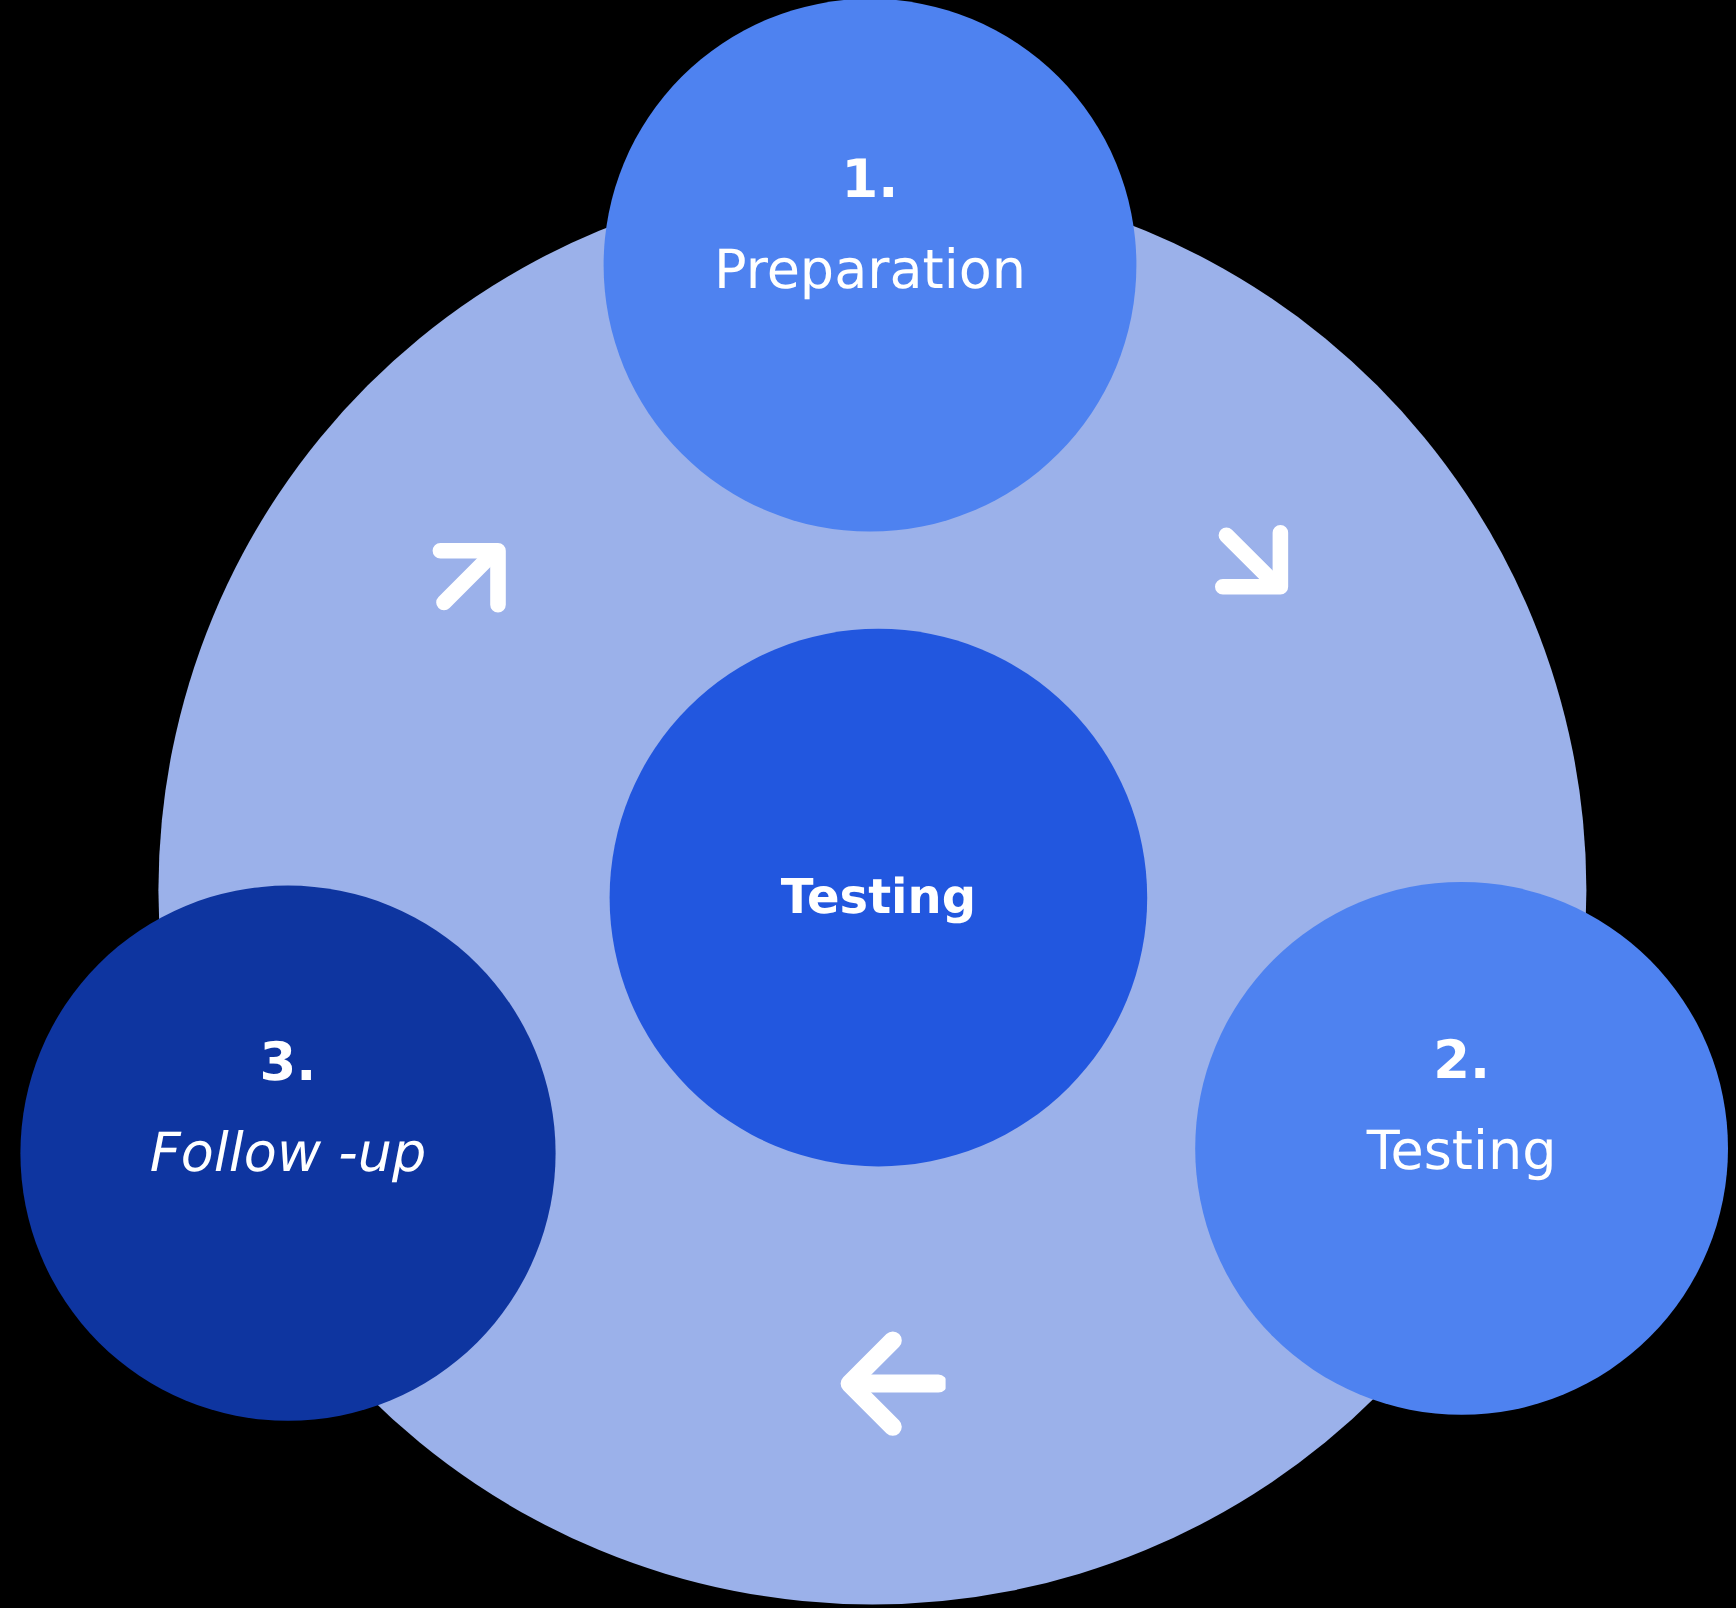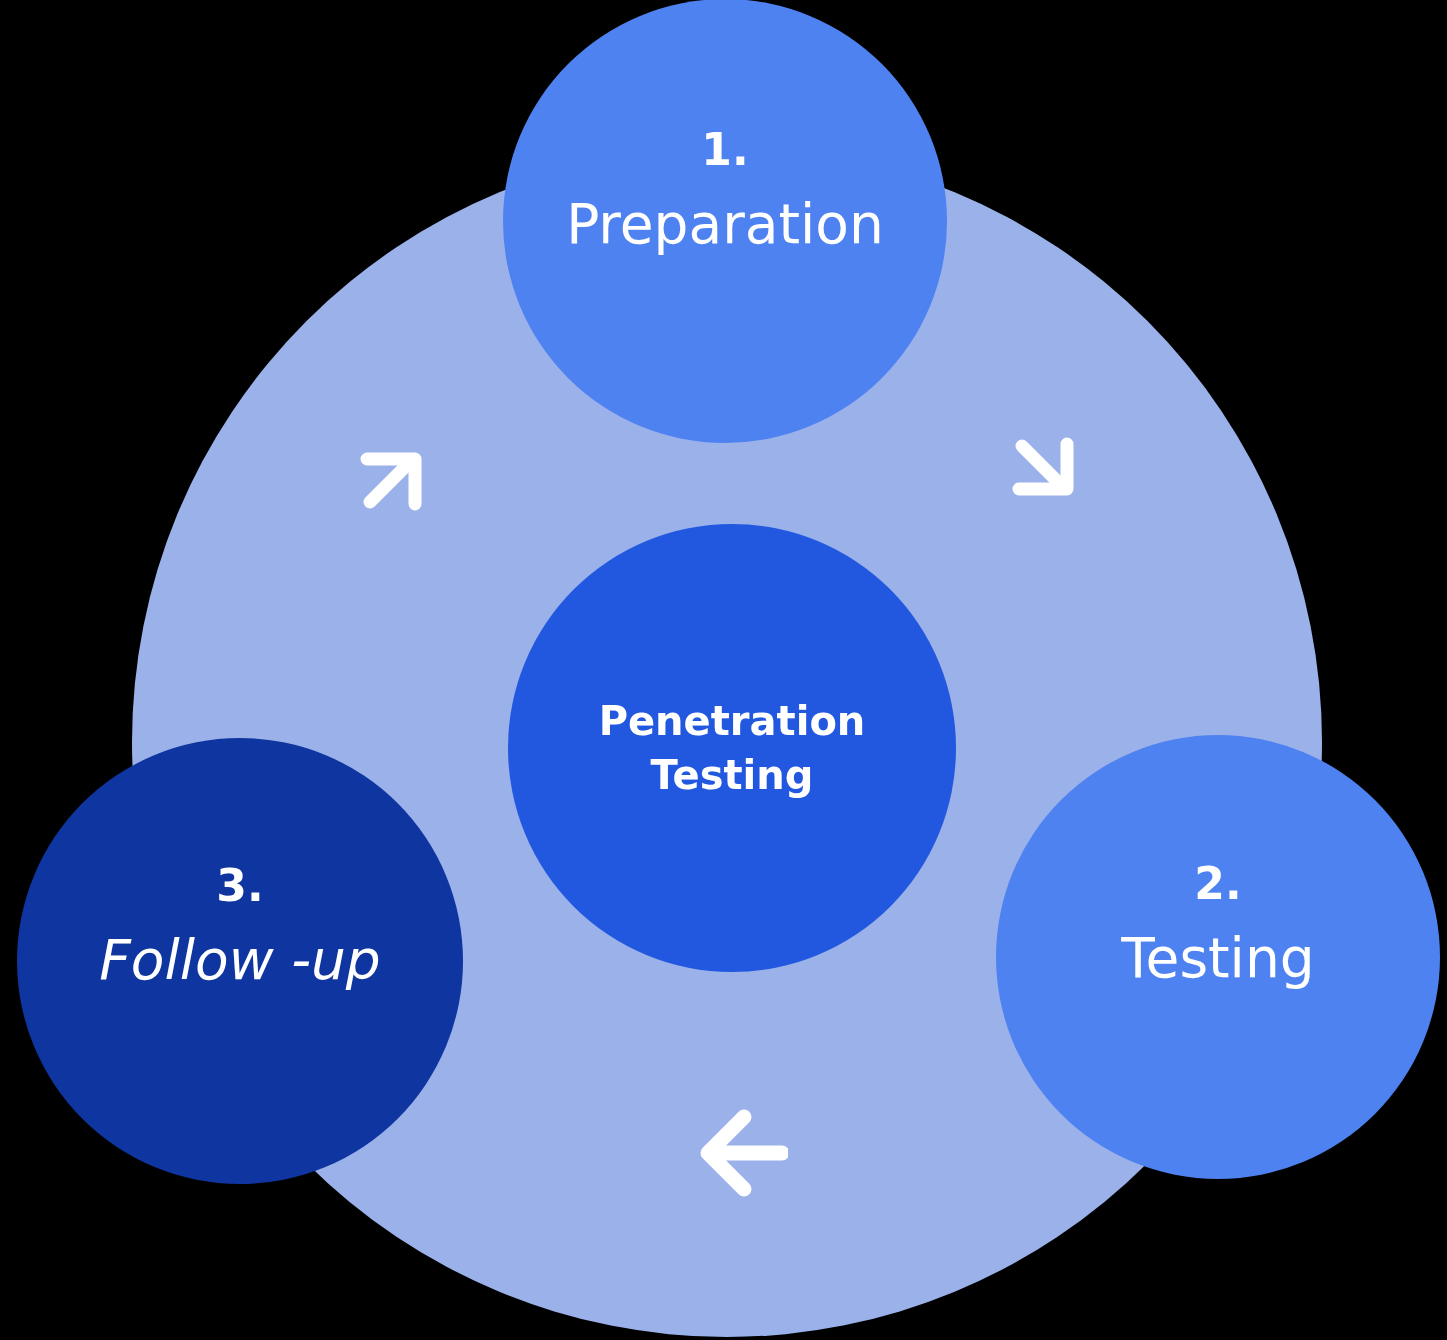--- a/index.html
+++ b/index.html
@@ -58,21 +58,21 @@
   .stack-top    { transform: translateY(-33px); }
   .stack-left   { transform: translateY(-37px); }
   .stack-right  { transform: translateY(-35px); }
   .step-number {
     font-size: 44px;
     font-weight: bold;
     line-height: 44px;
     margin-bottom: 28px;
   }
   .step-label {
-    font-size: 55px;
+    font-size: 45px;
     line-height: 49px;
     font-weight: normal;
   }
   .label-italic {
     font-style: italic;
     text-align: center;
   }
   .center-line {
     font-size: 40px;
     font-weight: bold;
@@ -129,18 +129,17 @@
 
   <div class="circle circle-left">
     <div class="stack stack-left">
       <div class="step-number">3.</div>
       <div class="step-label label-italic">Follow -up</div>
     </div>
   </div>
 
   <div class="circle circle-center">
     <div class="stack">
-      <div class="center-line">Penetration</div>
       <div class="center-line">Testing</div>
     </div>
   </div>
 
 </div>
 
 </body></html>

